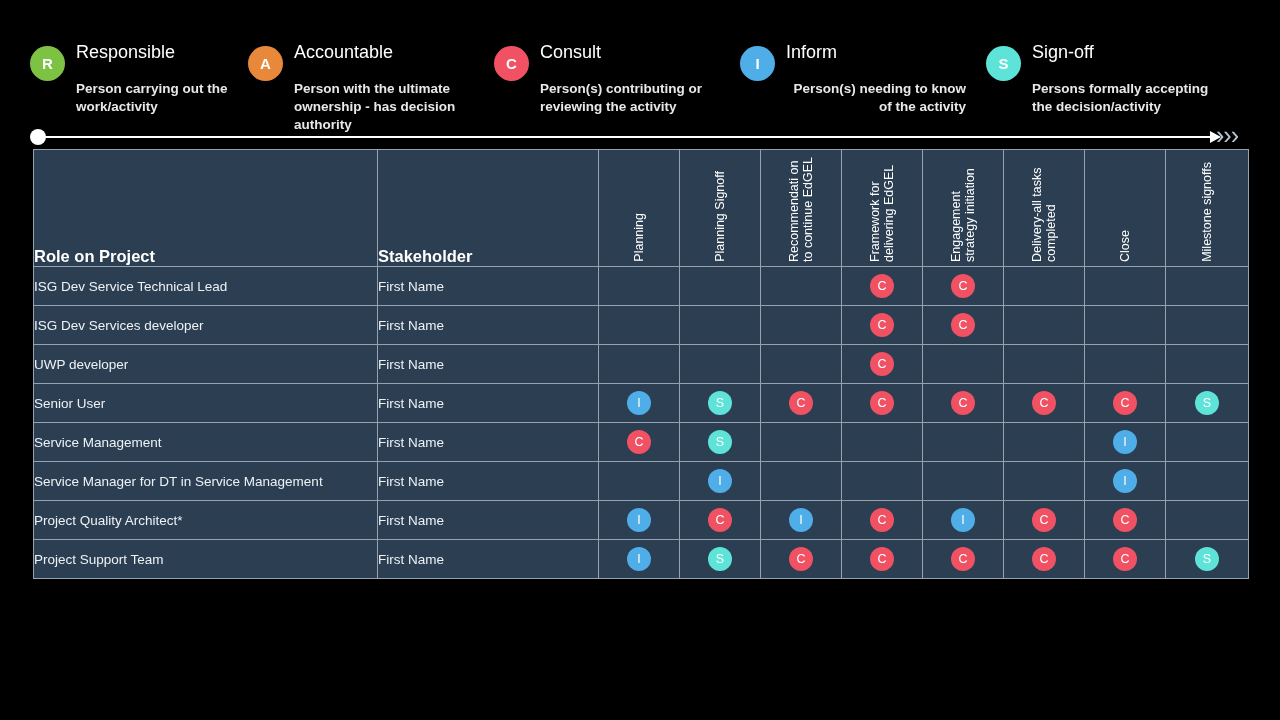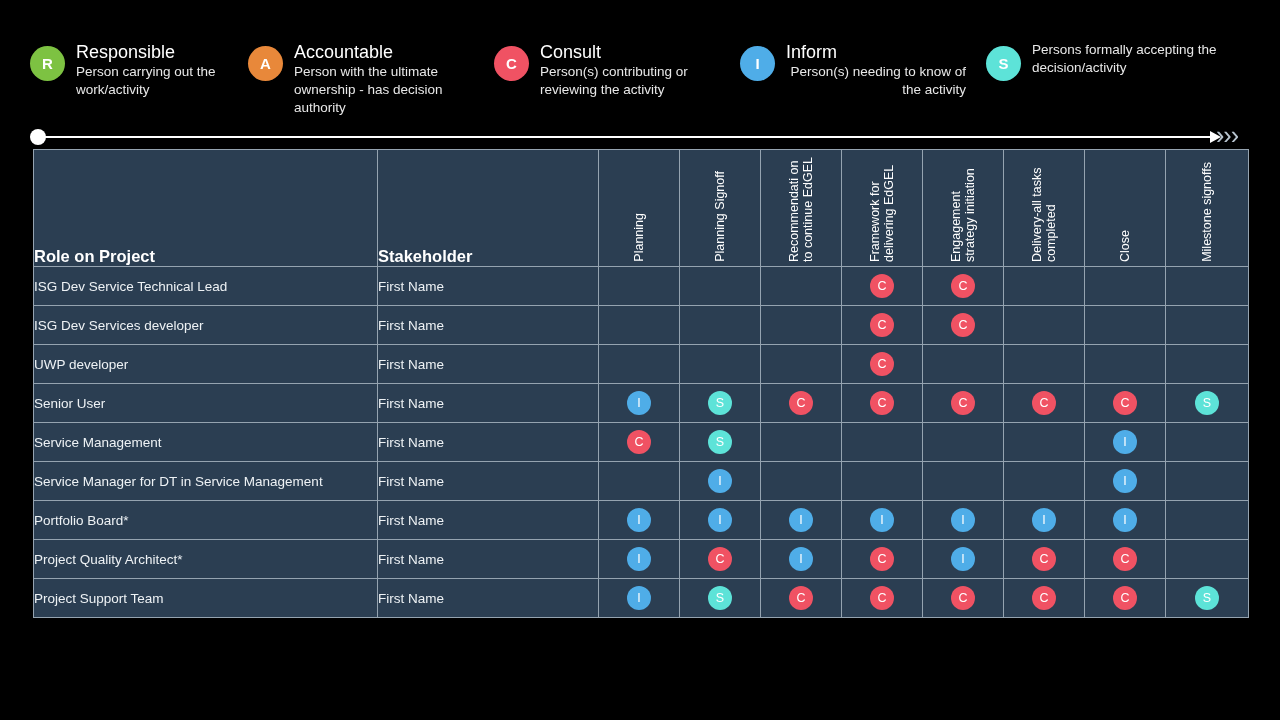--- a/index.html
+++ b/index.html
@@ -47,25 +47,25 @@
     left: 46px; top: 0;
   }
   .legend-title {
     font-size: 18px;
     font-weight: normal;
     color: #ffffff;
     line-height: 22px;
     white-space: nowrap;
   }
   .legend-desc {
-    margin-top: 0;
+    margin-top: 17px;
     font-size: 13.5px;
     color: #e8e8e8;
     line-height: 18px;
-    font-weight: 400;
+    font-weight: 700;
   }
 
   
   .timeline {
     position: absolute;
     left: 30px; top: 128px;
     width: 1220px; height: 18px;
   }
   .timeline-knob {
     position: absolute;
@@ -209,20 +209,21 @@
       <div class="legend-item" style="left: 740px;">
         <div class="legend-badge" style="background: rgb(79, 173, 232);">I</div>
         <div class="legend-texts">
           <div class="legend-title">Inform</div>
           <div class="legend-desc" style="width: 180px; text-align: right;">Person(s) needing  to know of the activity</div>
         </div>
       </div>
       <div class="legend-item" style="left: 986px;">
         <div class="legend-badge" style="background: rgb(93, 227, 216);">S</div>
         <div class="legend-texts">
+          <div class="legend-title">Sign-off</div>
           <div class="legend-desc" style="width: 200px;">Persons formally accepting the decision/activity</div>
         </div>
       </div>
     </div>
 
   <div class="timeline">
     <div class="timeline-knob"></div>
     <div class="timeline-track"></div>
     <div class="timeline-arrowhead"></div>
     <div class="timeline-chevrons">›››</div>
@@ -323,32 +324,20 @@
             <td class="c-cell"></td>
             <td class="c-cell"><span class="badge" style="background: rgb(79, 173, 232);">I</span></td>
             <td class="c-cell"></td>
             <td class="c-cell"></td>
             <td class="c-cell"></td>
             <td class="c-cell"></td>
             <td class="c-cell"><span class="badge" style="background: rgb(79, 173, 232);">I</span></td>
             <td class="c-cell"></td>
           </tr>
           <tr class="body-row">
-            <td class="c-role">Portfolio Board*</td>
-            <td class="c-stake">First Name</td>
-            <td class="c-cell"><span class="badge" style="background: rgb(79, 173, 232);">I</span></td>
-            <td class="c-cell"><span class="badge" style="background: rgb(79, 173, 232);">I</span></td>
-            <td class="c-cell"><span class="badge" style="background: rgb(79, 173, 232);">I</span></td>
-            <td class="c-cell"><span class="badge" style="background: rgb(79, 173, 232);">I</span></td>
-            <td class="c-cell"><span class="badge" style="background: rgb(79, 173, 232);">I</span></td>
-            <td class="c-cell"><span class="badge" style="background: rgb(79, 173, 232);">I</span></td>
-            <td class="c-cell"><span class="badge" style="background: rgb(79, 173, 232);">I</span></td>
-            <td class="c-cell"></td>
-          </tr>
-          <tr class="body-row">
             <td class="c-role">Project Quality Architect*</td>
             <td class="c-stake">First Name</td>
             <td class="c-cell"><span class="badge" style="background: rgb(79, 173, 232);">I</span></td>
             <td class="c-cell"><span class="badge" style="background: rgb(240, 82, 99);">C</span></td>
             <td class="c-cell"><span class="badge" style="background: rgb(79, 173, 232);">I</span></td>
             <td class="c-cell"><span class="badge" style="background: rgb(240, 82, 99);">C</span></td>
             <td class="c-cell"><span class="badge" style="background: rgb(79, 173, 232);">I</span></td>
             <td class="c-cell"><span class="badge" style="background: rgb(240, 82, 99);">C</span></td>
             <td class="c-cell"><span class="badge" style="background: rgb(240, 82, 99);">C</span></td>
             <td class="c-cell"></td>

